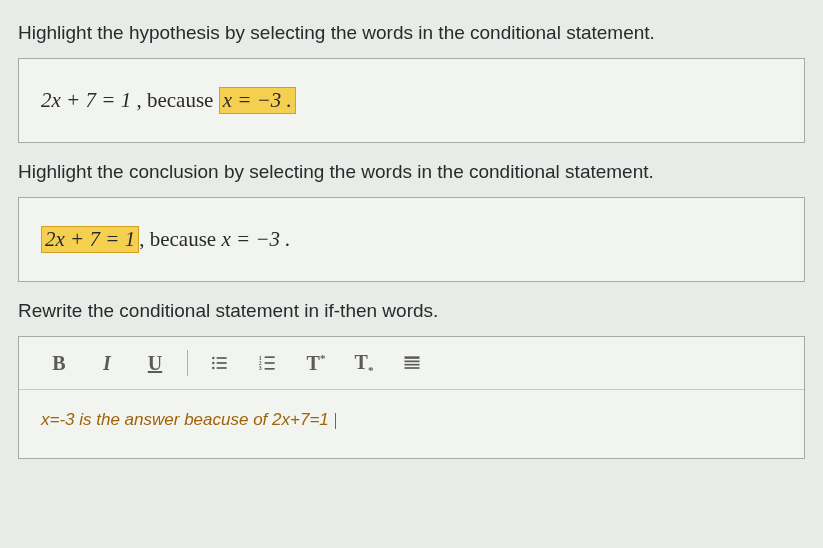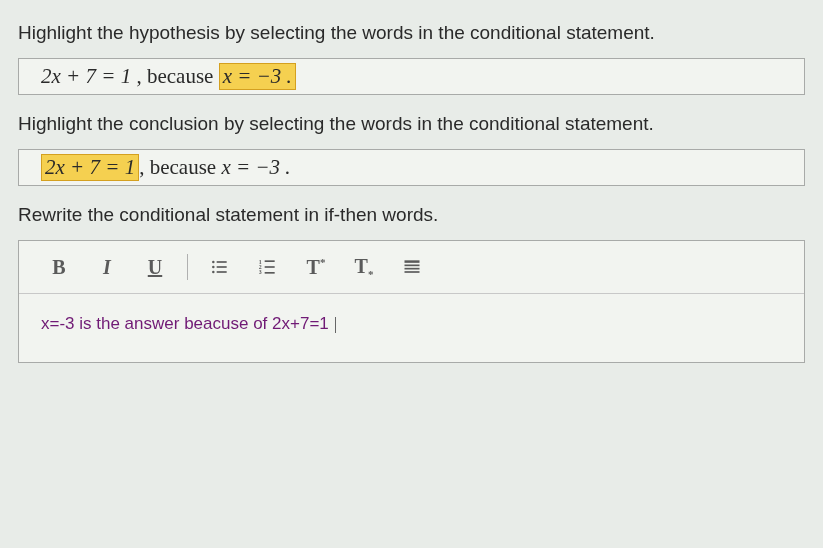--- a/index.html
+++ b/index.html
@@ -17,21 +17,21 @@
       overflow: hidden;
     }
     .instruction {
       font-size: 19px;
       color: #2a2a2a;
       margin: 10px 0 14px 0;
     }
     .statement-box {
       border: 1px solid #a8aaa8;
       background: #f2f4f0;
-      padding: 4px 22px;
+      padding: 28px 22px;
       margin-bottom: 18px;
       font-size: 21px;
       color: #2a2a2a;
       font-family: 'Times New Roman', serif;
     }
     .statement-box .math {
       font-style: italic;
       font-family: 'Times New Roman', serif;
     }
     .highlighted {
@@ -73,23 +73,24 @@
       margin: 0 8px;
     }
     .tb-icon svg {
       width: 20px;
       height: 20px;
       fill: #5a5a5a;
     }
     .editor-content {
       padding: 20px 22px 28px 22px;
       font-size: 17px;
-      color: #701a75;
+      color: #a16207;
       font-family: Arial, sans-serif;
       min-height: 60px;
+      font-style: italic;
     }
     .cursor {
       display: inline-block;
       width: 1px;
       height: 16px;
       background: #666;
       vertical-align: middle;
       margin-left: 6px;
     }
     .superscript-icon {

